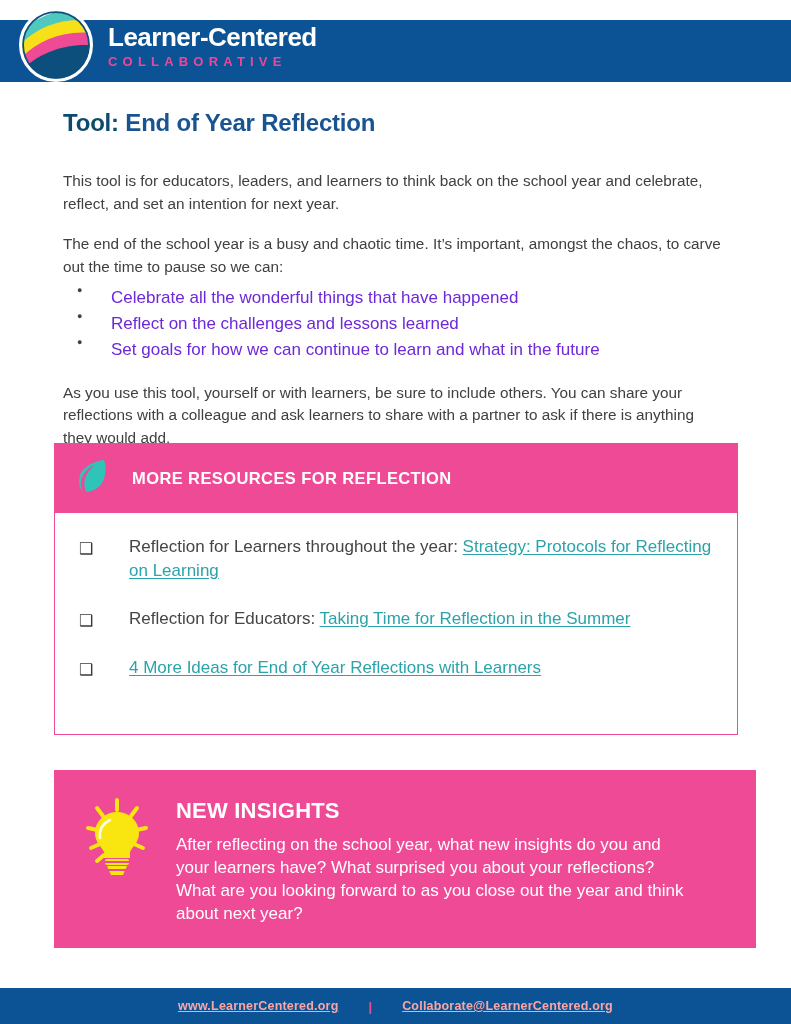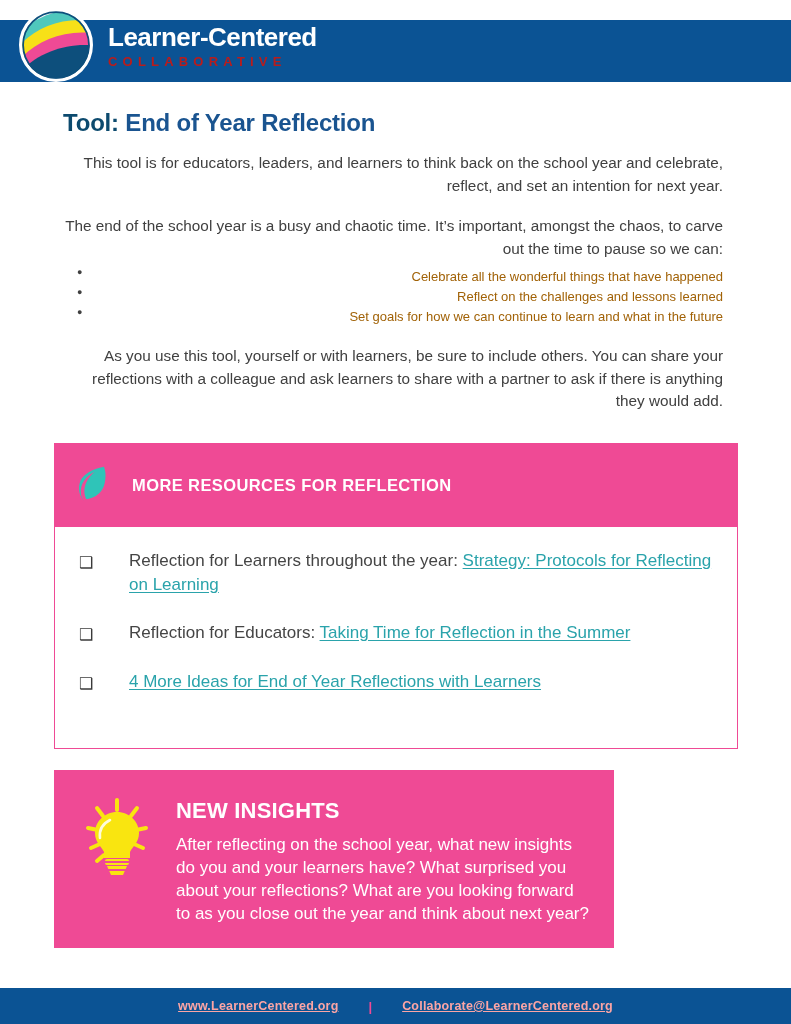--- a/index.html
+++ b/index.html
@@ -50,21 +50,21 @@
     z-index: 4;
   }
   .brand-name {
     color: #ffffff;
     font-size: 26px;
     font-weight: bold;
     letter-spacing: -0.5px;
     line-height: 1.05;
   }
   .brand-sub {
-    color: #b91c1c;
+    color: #ec4899;
     font-size: 13px;
     font-weight: bold;
     letter-spacing: 5.2px;
     margin-top: 3px;
   }
 
   
   .doc-title {
     position: absolute;
     top: 109px;
@@ -72,62 +72,61 @@
     font-size: 24px;
     font-weight: bold;
     color: #1a5490;
     letter-spacing: -0.2px;
   }
   .doc-title .tool-label { color: #0c4a6e; }
 
   
   .body-area {
     position: absolute;
-    top: 152px;
+    top: 170px;
     left: 63px;
     width: 660px;
     color: #404040;
     font-size: 15.3px;
     line-height: 1.48;
-    text-align: right;
   }
   .para { margin-bottom: 18px; }
   .para.tight { margin-bottom: 6px; }
 
   ul.bullets {
     list-style: none;
     margin: 0 0 18px 0;
     padding: 0;
   }
   ul.bullets li {
     position: relative;
     padding-left: 48px;
     line-height: 1.55;
-    font-size: 13px;
-    color: #a16207;
+    font-size: 17px;
+    color: #6d28d9;
   }
   ul.bullets li::before {
     content: "●";
     position: absolute;
     left: 14px;
     top: -1px;
     font-size: 9px;
     color: #404040;
   }
 
   
   .resources-panel {
     position: absolute;
     top: 443px;
     left: 54px;
     width: 684px;
   }
   .panel-header {
     background: #ef4a95;
-    height: 84px;
+    height: 70px;
     display: flex;
     align-items: center;
     padding-left: 22px;
   }
   .leaf-icon { width: 34px; height: 40px; flex: 0 0 auto; }
   .panel-header-title {
     color: #ffffff;
     font-size: 16.5px;
     font-weight: bold;
     letter-spacing: 0.4px;
@@ -165,21 +164,21 @@
     color: #2aa3ab;
     text-decoration: underline;
     text-underline-offset: 2px;
   }
 
   
   .insights-panel {
     position: absolute;
     top: 770px;
     left: 54px;
-    width: 560px;
+    width: 702px;
     height: 178px;
     background: #ef4a95;
     display: flex;
     padding: 22px 24px 20px 26px;
   }
   .bulb-icon { width: 74px; height: 80px; flex: 0 0 auto; margin-top: 4px; }
   .insights-text { margin-left: 22px; padding-top: 6px; }
   .insights-title {
     color: #ffffff;
     font-size: 22px;

